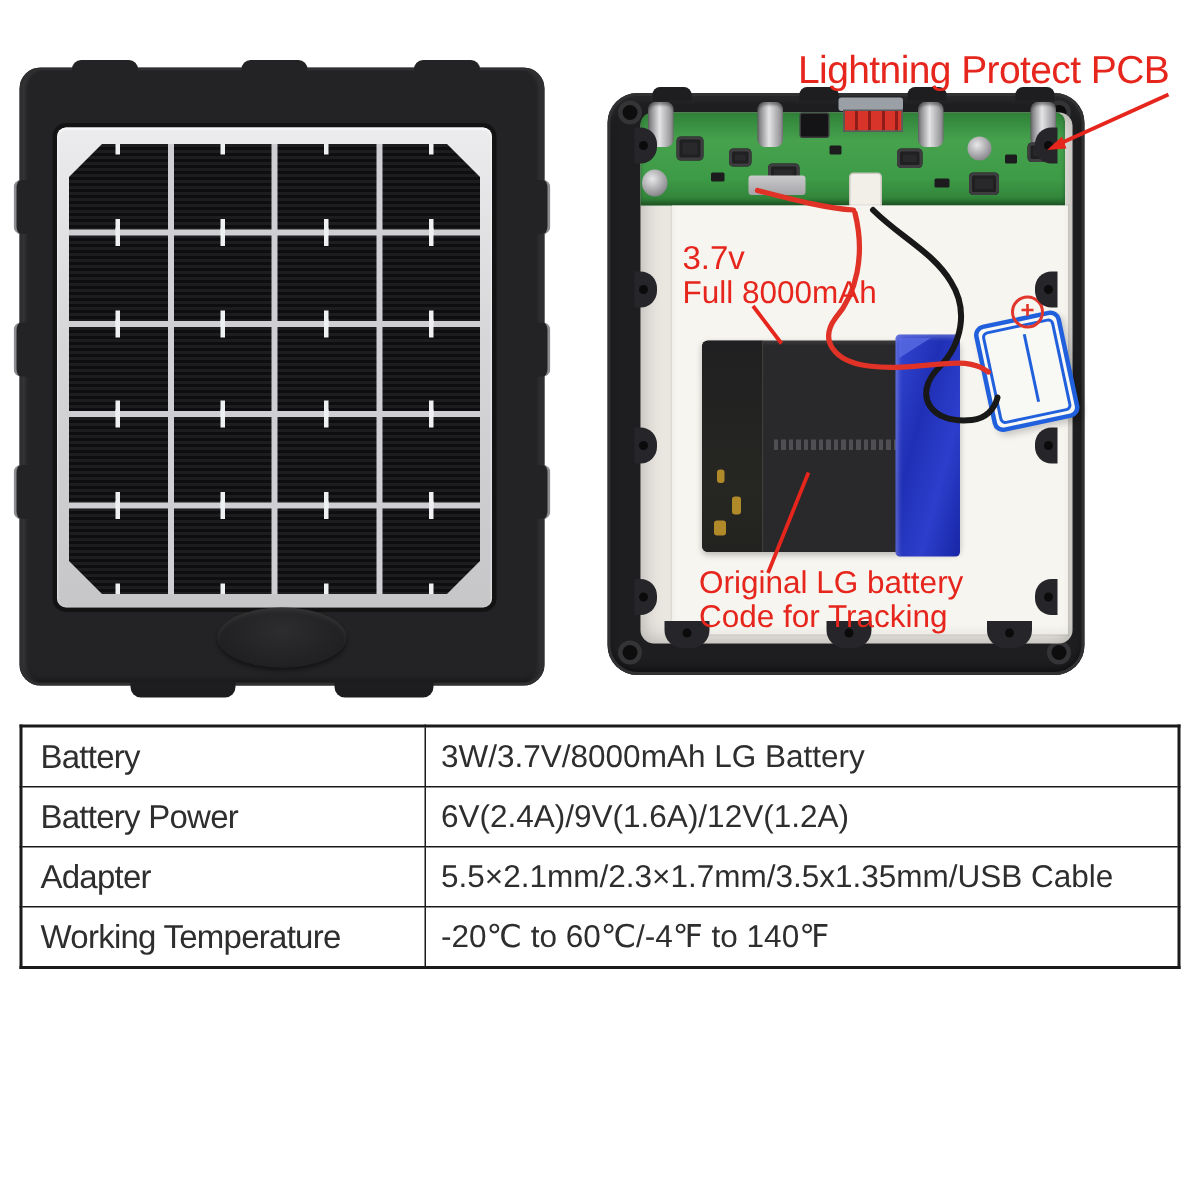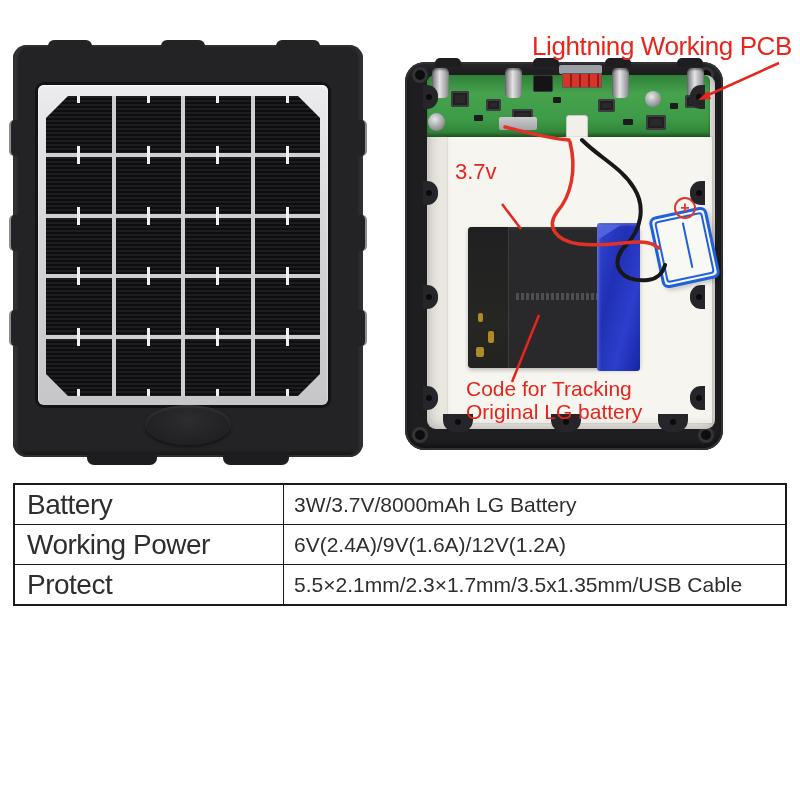--- a/index.html
+++ b/index.html
@@ -93,21 +93,21 @@
   .ann{position:absolute;color:#e6251c;white-space:nowrap;}
   .ann-pcb{left:532px;top:31px;font-size:26px;letter-spacing:-.4px;}
   .ann-37v{left:455px;top:159px;font-size:22px;}
   .ann-full{left:455px;top:184px;font-size:21px;}
   .ann-track{left:466px;top:377px;font-size:21px;line-height:23px;}
 
   
   .spec-table{position:absolute;left:13px;top:483px;width:774px;border-collapse:collapse;
               table-layout:fixed;color:#2e2e2e;border:2px solid #1a1a1a;}
   .spec-table td{border:1px solid #1a1a1a;height:37px;vertical-align:middle;}
-  .spec-table td.lab{width:255px;font-size:28px;letter-spacing:-.5px;padding-left:12px;}
+  .spec-table td.lab{width:255px;font-size:22px;letter-spacing:-.5px;padding-left:12px;}
   .spec-table td.val{font-size:21px;padding-left:10px;}
 </style>
 </head>
 <body>
 
 <div class="stage">
 
   <div class="solar-panel">
     <div class="sp-frame"></div>
     <div class="sp-bump" style="left:35px"></div>
@@ -217,36 +217,41 @@
   <svg class="wire-svg" width="800" height="800" viewBox="0 0 800 800">
     <path d="M505,127 C532,134 552,139 569,140" fill="none" stroke="#e03226" stroke-width="3.5" stroke-linecap="round"></path>
     <path d="M582,140 C600,158 622,168 634,188 C646,207 641,230 626,245 C608,263 620,283 648,280 C657,279 663,273 665,265" fill="none" stroke="#181818" stroke-width="4" stroke-linecap="round"></path>
     <path d="M570,142 C577,170 571,196 557,212 C546,227 556,241 579,244 C612,248 638,237 654,245 L659,248" fill="none" stroke="#e03226" stroke-width="3.5" stroke-linecap="round"></path>
     <line x1="779" y1="63" x2="706" y2="96" stroke="#e6251c" stroke-width="2.5"></line>
     <polygon points="698,100 708,91 711,99" fill="#e6251c"></polygon>
     <line x1="502" y1="204" x2="521" y2="229" stroke="#e6251c" stroke-width="2.5"></line>
     <line x1="512" y1="382" x2="539" y2="315" stroke="#e6251c" stroke-width="2.5"></line>
   </svg>
 
-  <div class="ann ann-pcb">Lightning Working PCB</div>
+  <div class="ann ann-pcb">Lightning Protect PCB</div>
   <div class="ann ann-37v">3.7v</div>
+  <div class="ann ann-full">Full 8000mAh</div>
   <div class="ann ann-track">
+    <div>Original LG battery</div>
     <div>Code for Tracking</div>
-    <div>Original LG battery</div>
   </div>
 
   <table class="spec-table">
     <tbody>
       <tr>
         <td class="lab">Battery</td>
         <td class="val">3W/3.7V/8000mAh LG Battery</td>
       </tr>
       <tr>
-        <td class="lab">Working Power</td>
+        <td class="lab">Battery Power</td>
         <td class="val">6V(2.4A)/9V(1.6A)/12V(1.2A)</td>
       </tr>
       <tr>
-        <td class="lab">Protect</td>
+        <td class="lab">Adapter</td>
         <td class="val">5.5×2.1mm/2.3×1.7mm/3.5x1.35mm/USB Cable</td>
+      </tr>
+      <tr>
+        <td class="lab">Working Temperature</td>
+        <td class="val">-20℃ to 60℃/-4℉ to 140℉</td>
       </tr>
     </tbody>
   </table>
 </div>
 
 </body></html>

